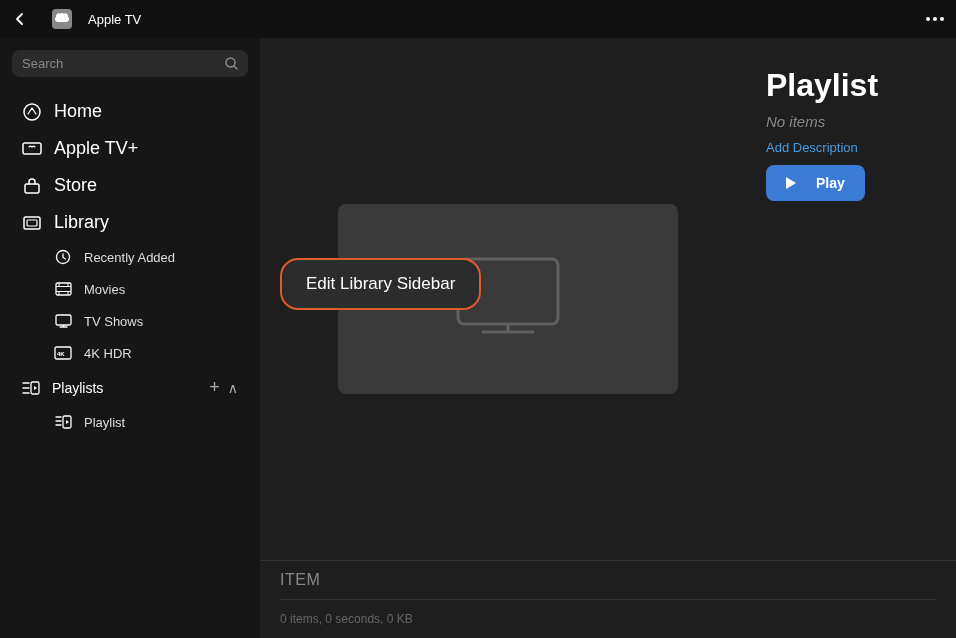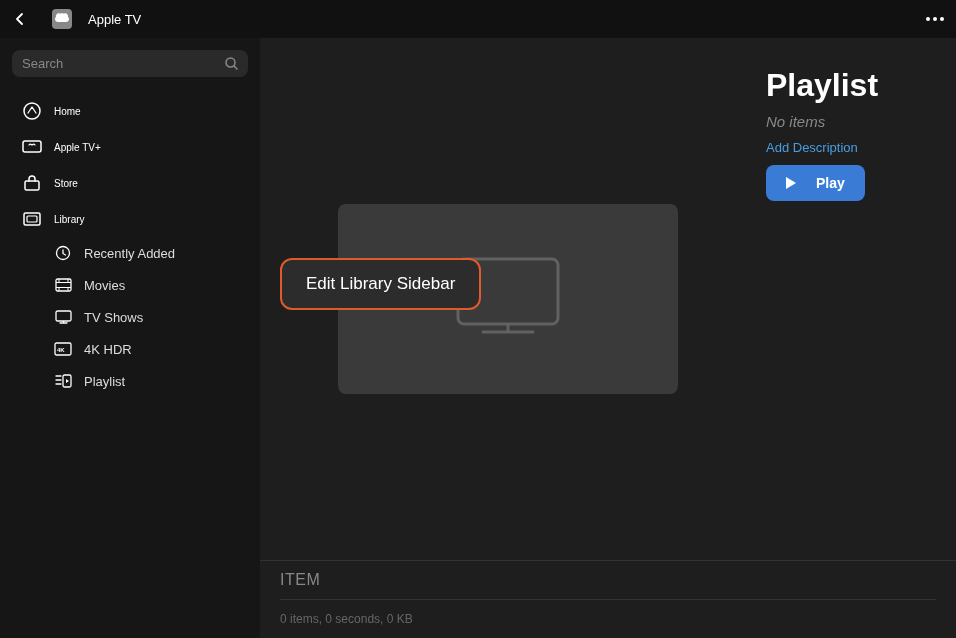--- a/index.html
+++ b/index.html
@@ -98,21 +98,21 @@
     }
 
     .nav-item {
       display: flex;
       align-items: center;
       padding: 8px 16px;
       gap: 12px;
       cursor: pointer;
       border-radius: 6px;
       margin: 0 6px;
-      font-size: 10px;
+      font-size: 18px;
       font-weight: 500;
       color: #ffffff;
     }
     .nav-item .icon {
       width: 20px;
       height: 20px;
       display: flex;
       align-items: center;
       justify-content: center;
       flex-shrink: 0;
@@ -176,21 +176,21 @@
       overflow: hidden;
     }
 
     
     .edit-library-popup {
       position: absolute;
       top: 220px;
       left: 20px;
       background: #2c2c2c;
       border: 2px solid #e05a2b;
-      border-radius: 12px;
+      border-radius: 18px;
       padding: 14px 24px;
       z-index: 10;
       font-size: 17px;
       font-weight: 500;
       color: #ffffff;
       white-space: nowrap;
     }
 
     
     .content-top {
@@ -410,20 +410,38 @@
     <div class="nav-sub-item">
       <span class="icon">
         <svg width="18" height="14" viewBox="0 0 18 14" fill="none">
           <rect x="1" y="1" width="16" height="12" rx="1.5" stroke="white" stroke-width="1.3" fill="none"></rect>
           <text x="3" y="10" font-size="6" fill="white" font-family="Arial" font-weight="bold">4K</text>
         </svg>
       </span>
       <span>4K HDR</span>
     </div>
 
+    <div class="playlists-row">
+      <span class="icon">
+        <svg width="18" height="14" viewBox="0 0 18 14" fill="none">
+          <line x1="1" y1="2" x2="7" y2="2" stroke="white" stroke-width="1.4" stroke-linecap="round"></line>
+          <line x1="1" y1="7" x2="7" y2="7" stroke="white" stroke-width="1.4" stroke-linecap="round"></line>
+          <line x1="1" y1="12" x2="7" y2="12" stroke="white" stroke-width="1.4" stroke-linecap="round"></line>
+          <rect x="9" y="1" width="8" height="12" rx="1.5" stroke="white" stroke-width="1.3" fill="none"></rect>
+          <polygon points="12,5 12,9 15,7" fill="white"></polygon>
+        </svg>
+      </span>
+      <span class="label-area">
+        <span>Playlists</span>
+      </span>
+      <div class="actions">
+        <span style="font-size:18px;color:#aaa;cursor:pointer;">+</span>
+        <span style="font-size:14px;color:#aaa;cursor:pointer;">∧</span>
+      </div>
+    </div>
 
     <div class="nav-sub-item">
       <span class="icon">
         <svg width="17" height="14" viewBox="0 0 17 14" fill="none">
           <line x1="1" y1="2" x2="6" y2="2" stroke="white" stroke-width="1.3" stroke-linecap="round"></line>
           <line x1="1" y1="6" x2="6" y2="6" stroke="white" stroke-width="1.3" stroke-linecap="round"></line>
           <line x1="1" y1="10" x2="6" y2="10" stroke="white" stroke-width="1.3" stroke-linecap="round"></line>
           <rect x="8" y="1" width="8" height="12" rx="1.5" stroke="white" stroke-width="1.3" fill="none"></rect>
           <polygon points="11,5 11,9 14,7" fill="white"></polygon>
         </svg>

